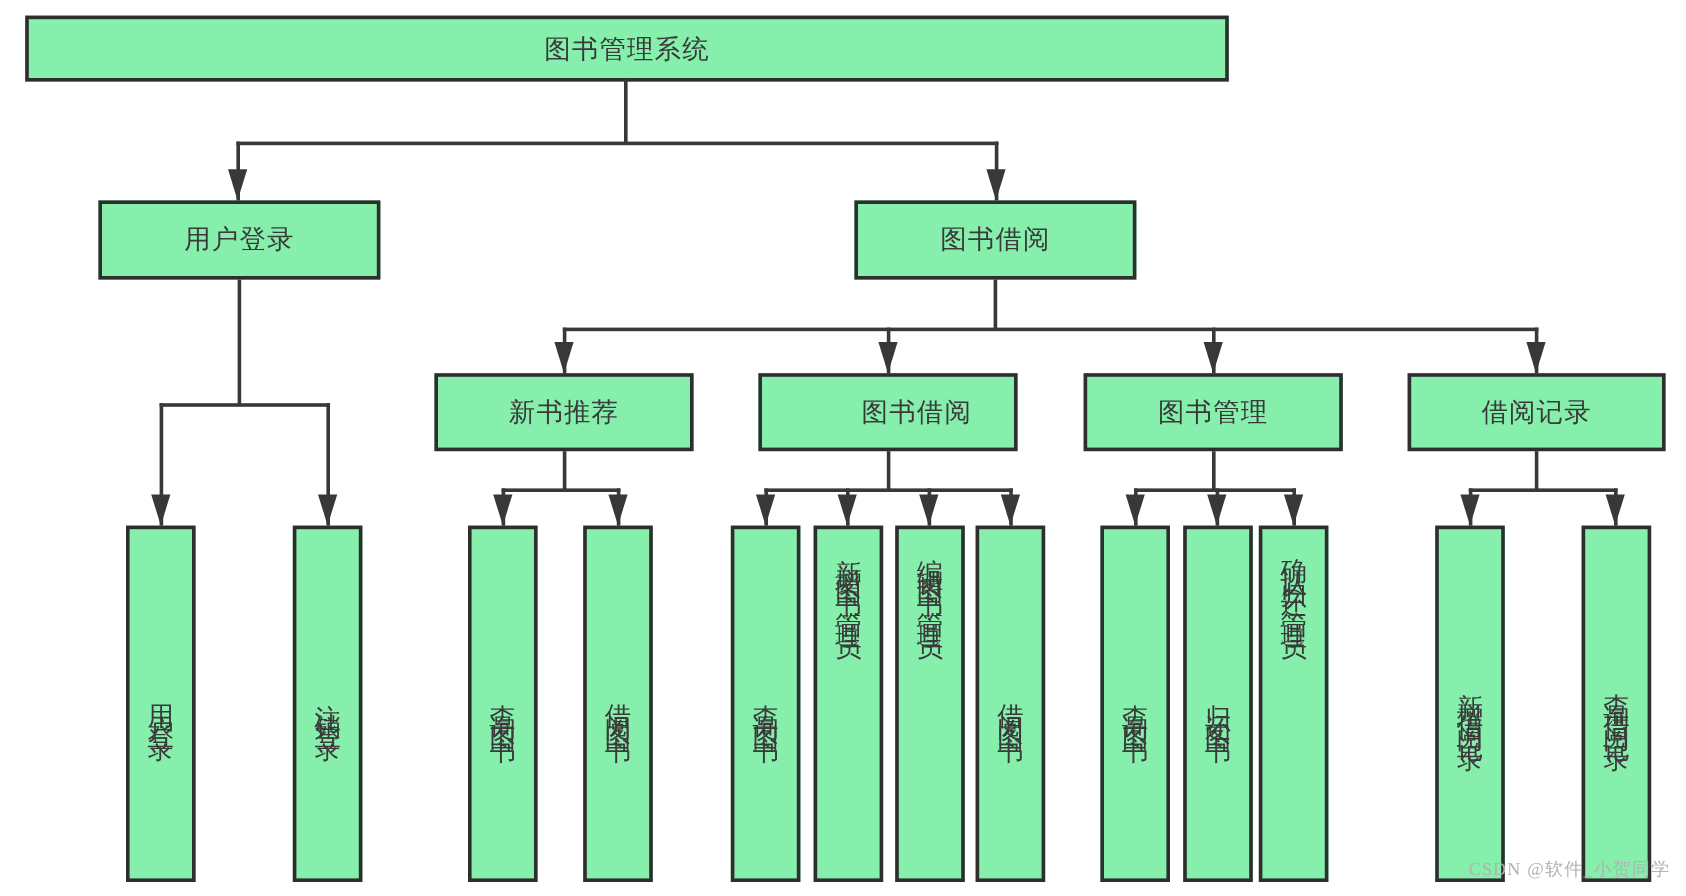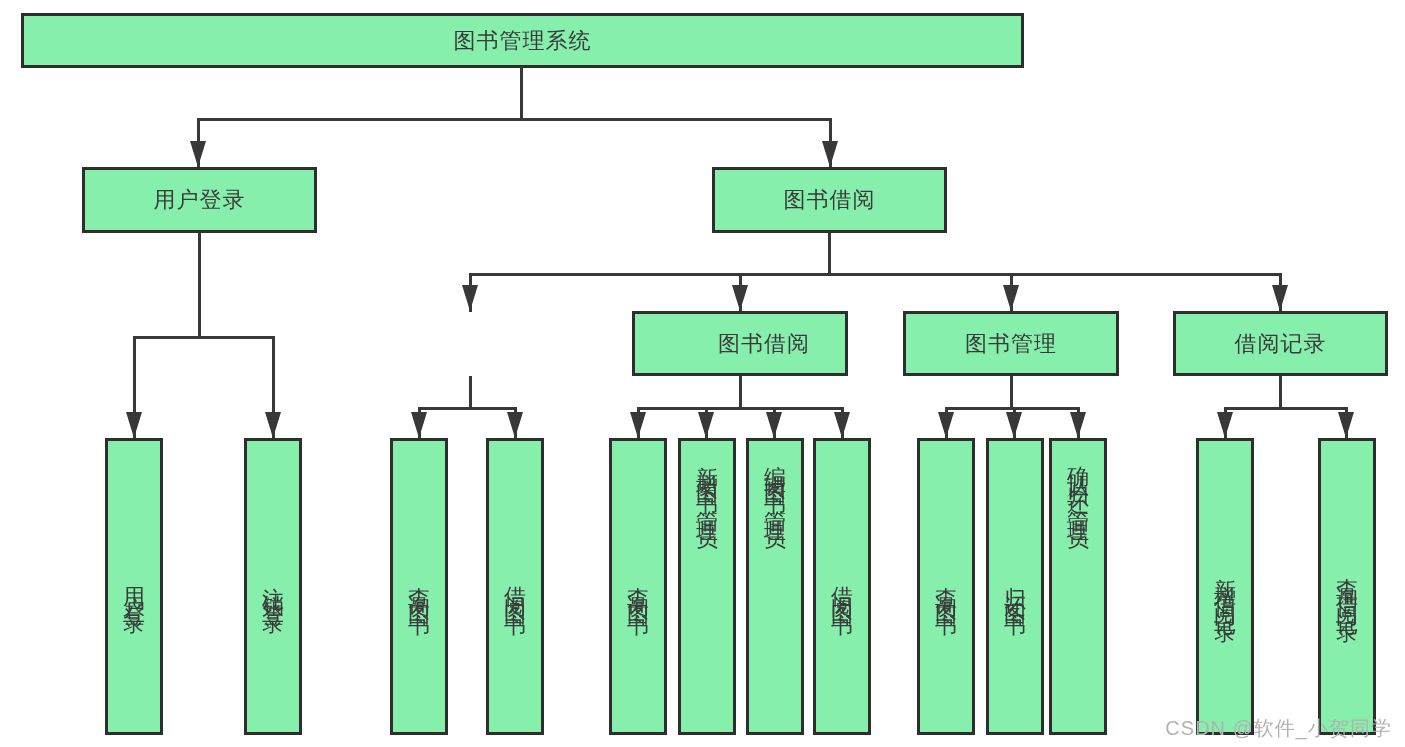--- a/index.html
+++ b/index.html
@@ -43,24 +43,25 @@
     position: absolute;
     width: 0; height: 0;
     border-left: 8px solid transparent;
     border-right: 8px solid transparent;
     border-top: 26px solid #383838;
   }
   .watermark {
     position: absolute;
     top: 715px;
     right: 13px;
-    font-size: 20px;
+    font-size: 15px;
     color: #b2b2b2;
     letter-spacing: 1px;
     white-space: nowrap;
+    font-family: Liberation Serif, serif;
   }
 </style>
 </head>
 <body>
 
 <div class="stage">
 
   <div class="node" style="left:21px; top:13px; width:1003px; height:55px;">
     <span class="hlbl">图书管理系统</span>
   </div>
@@ -90,20 +91,23 @@
   <div class="hline" style="left:469px; top:273px; width:813px;"></div>
   <div class="vline" style="left:469px; top:273px; height:39px;"></div>
   <div class="vline" style="left:739px; top:273px; height:39px;"></div>
   <div class="vline" style="left:1010px; top:273px; height:39px;"></div>
   <div class="vline" style="left:1279px; top:273px; height:39px;"></div>
   <div class="arrowhead" style="left:462px; top:285px;"></div>
   <div class="arrowhead" style="left:732px; top:285px;"></div>
   <div class="arrowhead" style="left:1003px; top:285px;"></div>
   <div class="arrowhead" style="left:1272px; top:285px;"></div>
 
+  <div class="node" style="left:362px; top:311px; width:216px; height:65px;">
+    <span class="hlbl">新书推荐</span>
+  </div>
   <div class="node" style="left:632px; top:311px; width:216px; height:65px;padding-left:48px;">
     <span class="hlbl">图书借阅</span>
   </div>
   <div class="node" style="left:903px; top:311px; width:216px; height:65px;">
     <span class="hlbl">图书管理</span>
   </div>
   <div class="node" style="left:1173px; top:311px; width:215px; height:65px;">
     <span class="hlbl">借阅记录</span>
   </div>
 

